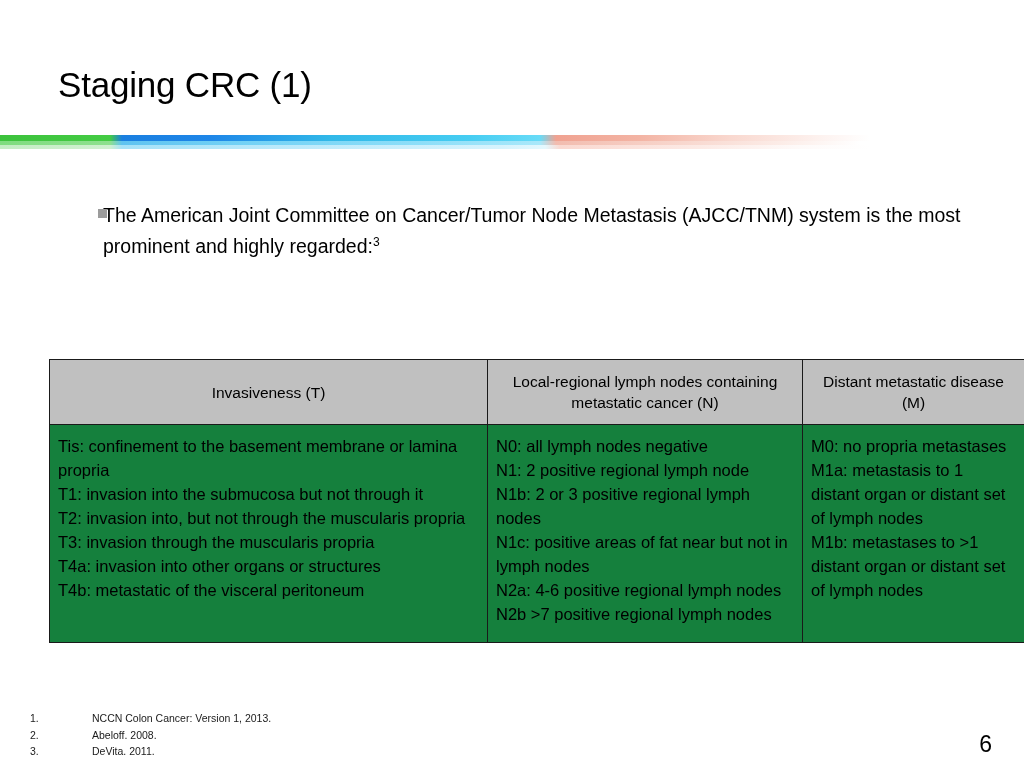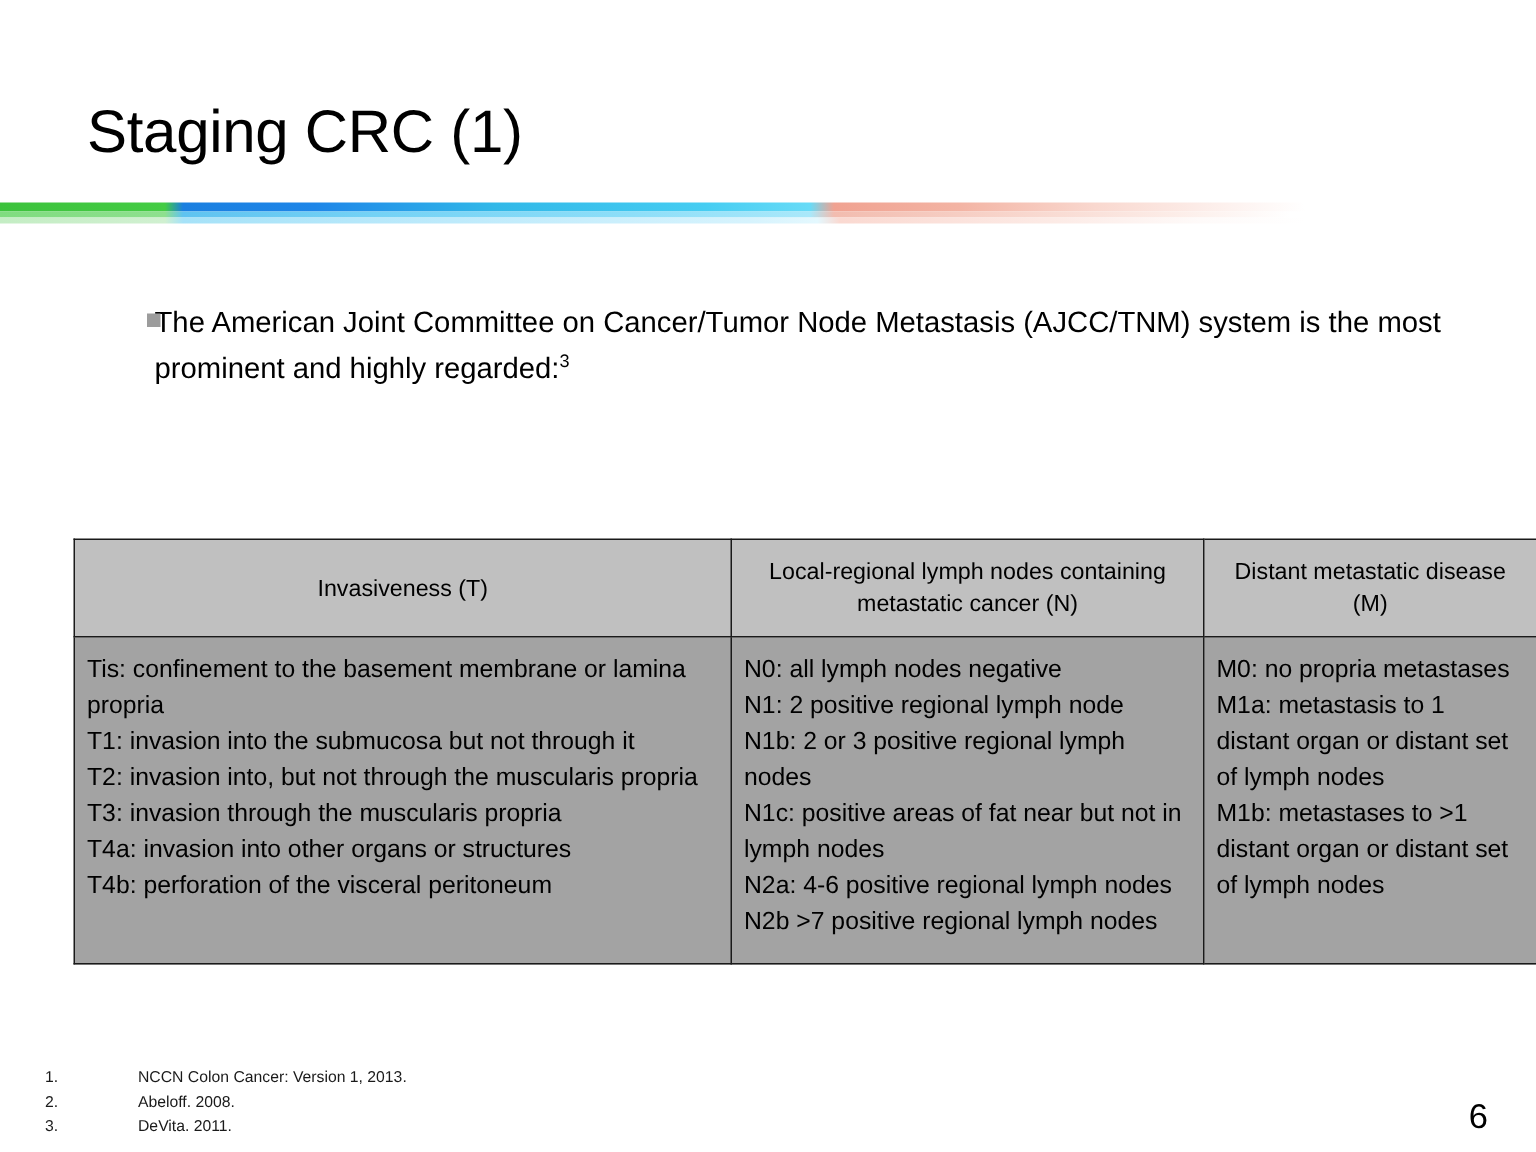--- a/index.html
+++ b/index.html
@@ -14,21 +14,21 @@
     color: #000000;
     overflow: hidden;
     position: relative;
   }
 
   
   #slide-title {
     position: absolute;
     left: 58px;
     top: 66px;
-    font-size: 40px;
+    font-size: 35px;
     font-weight: 400;
     letter-spacing: -0.2px;
     color: #000000;
     line-height: 1.1;
     white-space: nowrap;
   }
 
   
   #divider-bar {
     position: absolute;
@@ -141,21 +141,21 @@
     background: #c0c0c0;
     text-align: center;
     vertical-align: middle;
     font-weight: 400;
     font-size: 15.5px;
     line-height: 21px;
     padding: 11px 8px;
     height: 38px;
   }
   #staging-table tbody td {
-    background: #a3a3a3;
+    background: #15803d;
     font-size: 16.5px;
     line-height: 24px;
     padding: 9px 8px 16px 8px;
   }
   .cell-line { display: block; }
   .col-t { width: 421px; }
   .col-n { width: 298px; }
   .col-m { width: 205px; }
 
   
@@ -215,21 +215,21 @@
     </tr>
   </thead>
   <tbody>
     <tr>
       <td class="col-t">
         <span class="cell-line">Tis: confinement to the basement membrane or lamina propria</span>
         <span class="cell-line">T1: invasion into the submucosa but not through it</span>
         <span class="cell-line">T2: invasion into, but not through the muscularis propria</span>
         <span class="cell-line">T3: invasion through the muscularis propria</span>
         <span class="cell-line">T4a: invasion into other organs or structures</span>
-        <span class="cell-line">T4b: perforation of the visceral peritoneum</span>
+        <span class="cell-line">T4b: metastatic of the visceral peritoneum</span>
       </td>
       <td class="col-n">
         <span class="cell-line">N0: all lymph nodes negative</span>
         <span class="cell-line">N1: 2 positive regional lymph node</span>
         <span class="cell-line">N1b: 2 or 3 positive regional lymph nodes</span>
         <span class="cell-line">N1c: positive areas of fat near but not in lymph nodes</span>
         <span class="cell-line">N2a: 4-6 positive regional lymph nodes</span>
         <span class="cell-line">N2b &gt;7 positive regional lymph nodes</span>
       </td>
       <td class="col-m">

